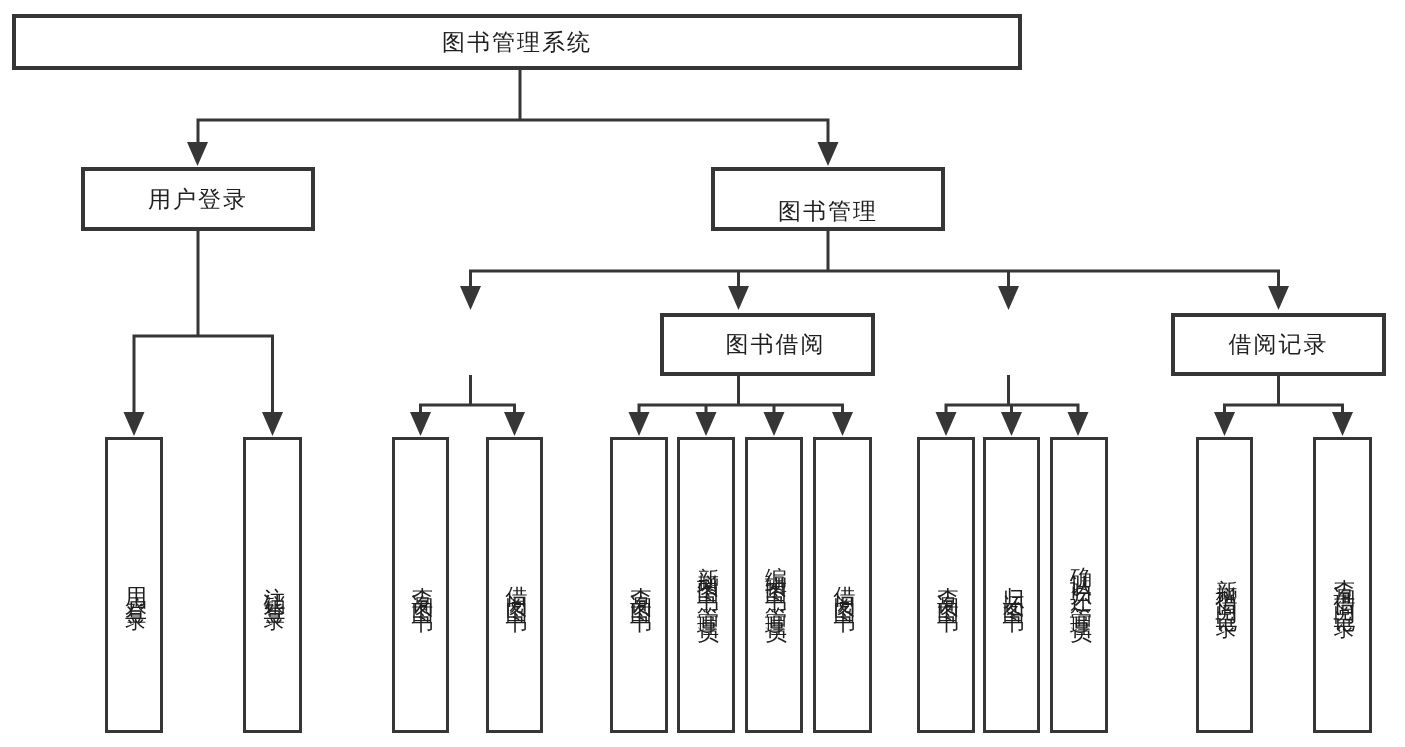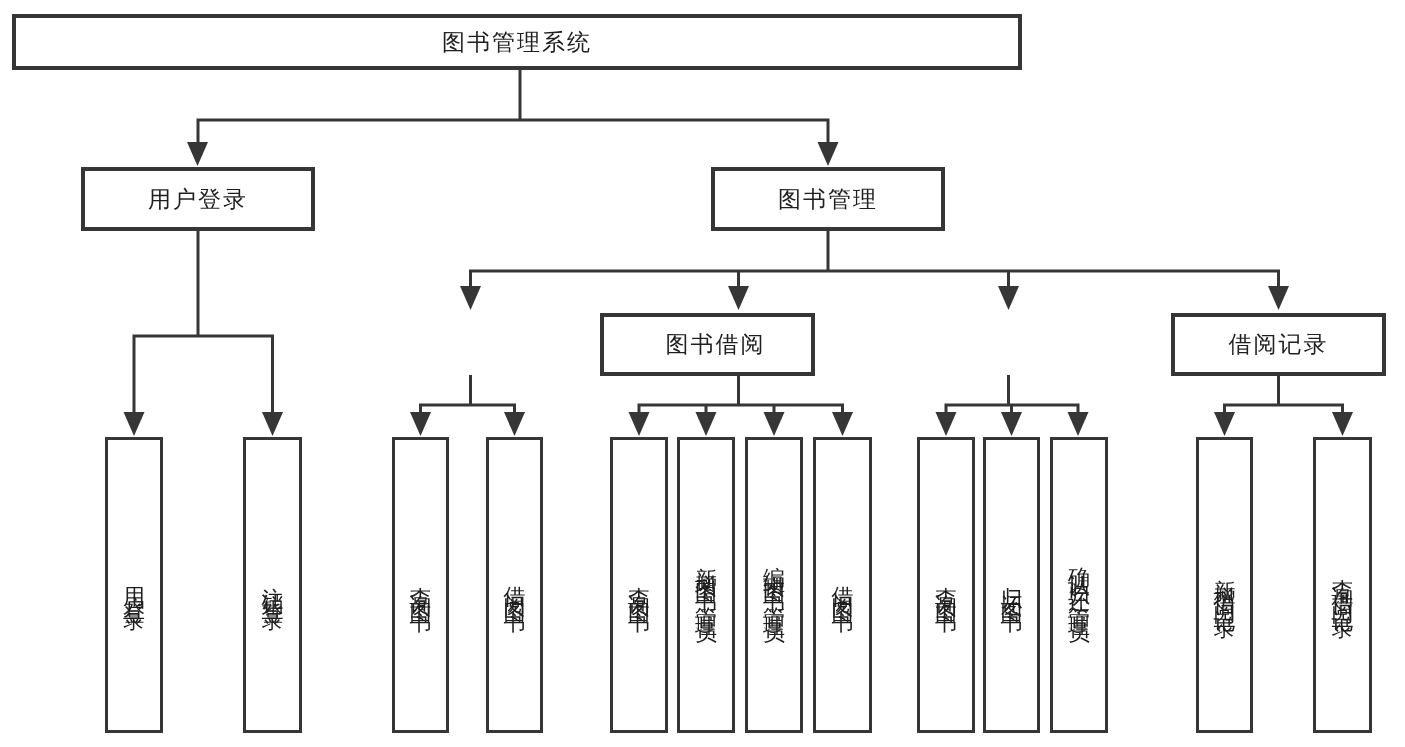--- a/index.html
+++ b/index.html
@@ -7,21 +7,21 @@
     --text:#1f1f1f;
     --wm:#ababab;
     --bg:#ffffff;
   }
   html,body{margin:0;padding:0;background:var(--bg);}
   #stage{
     position:relative;
     width:1405px;height:747px;
     background:var(--bg);
     overflow:hidden;
-    font-family:Liberation Sans, sans-serif;
+    font-family:Liberation Mono, monospace;
     color:var(--text);
   }
   #wires{position:absolute;left:0;top:0;width:1405px;height:747px;}
   .box{
     position:absolute;
     box-sizing:border-box;
     background:#fff;
     border:4px solid var(--line);
     display:flex;align-items:center;justify-content:center;
   }
@@ -116,25 +116,25 @@
     </g>
   </svg>
 
   <div class="box hbox root">
     <span>图书管理系统</span>
   </div>
 
   <div class="box hbox lvl2" style="left:81px;">
     <span>用户登录</span>
   </div>
-  <div class="box hbox lvl2" style="left:711px;">
+  <div class="box hbox lvl2" style="left:711px;align-items:flex-end;">
     <span>图书管理</span>
   </div>
 
-  <div class="box hbox lvl3" style="left:600px;padding-left:16px;">
+  <div class="box hbox lvl3" style="left:660px;padding-left:16px;">
     <span>图书借阅</span>
   </div>
   <div class="box hbox lvl3" style="left:1171px;">
     <span>借阅记录</span>
   </div>
 
   <div class="box leaf" style="left:105px;width:58px;">
     <span class="vtext">用户登录</span>
   </div>
   <div class="box leaf" style="left:243px;width:59px;">

